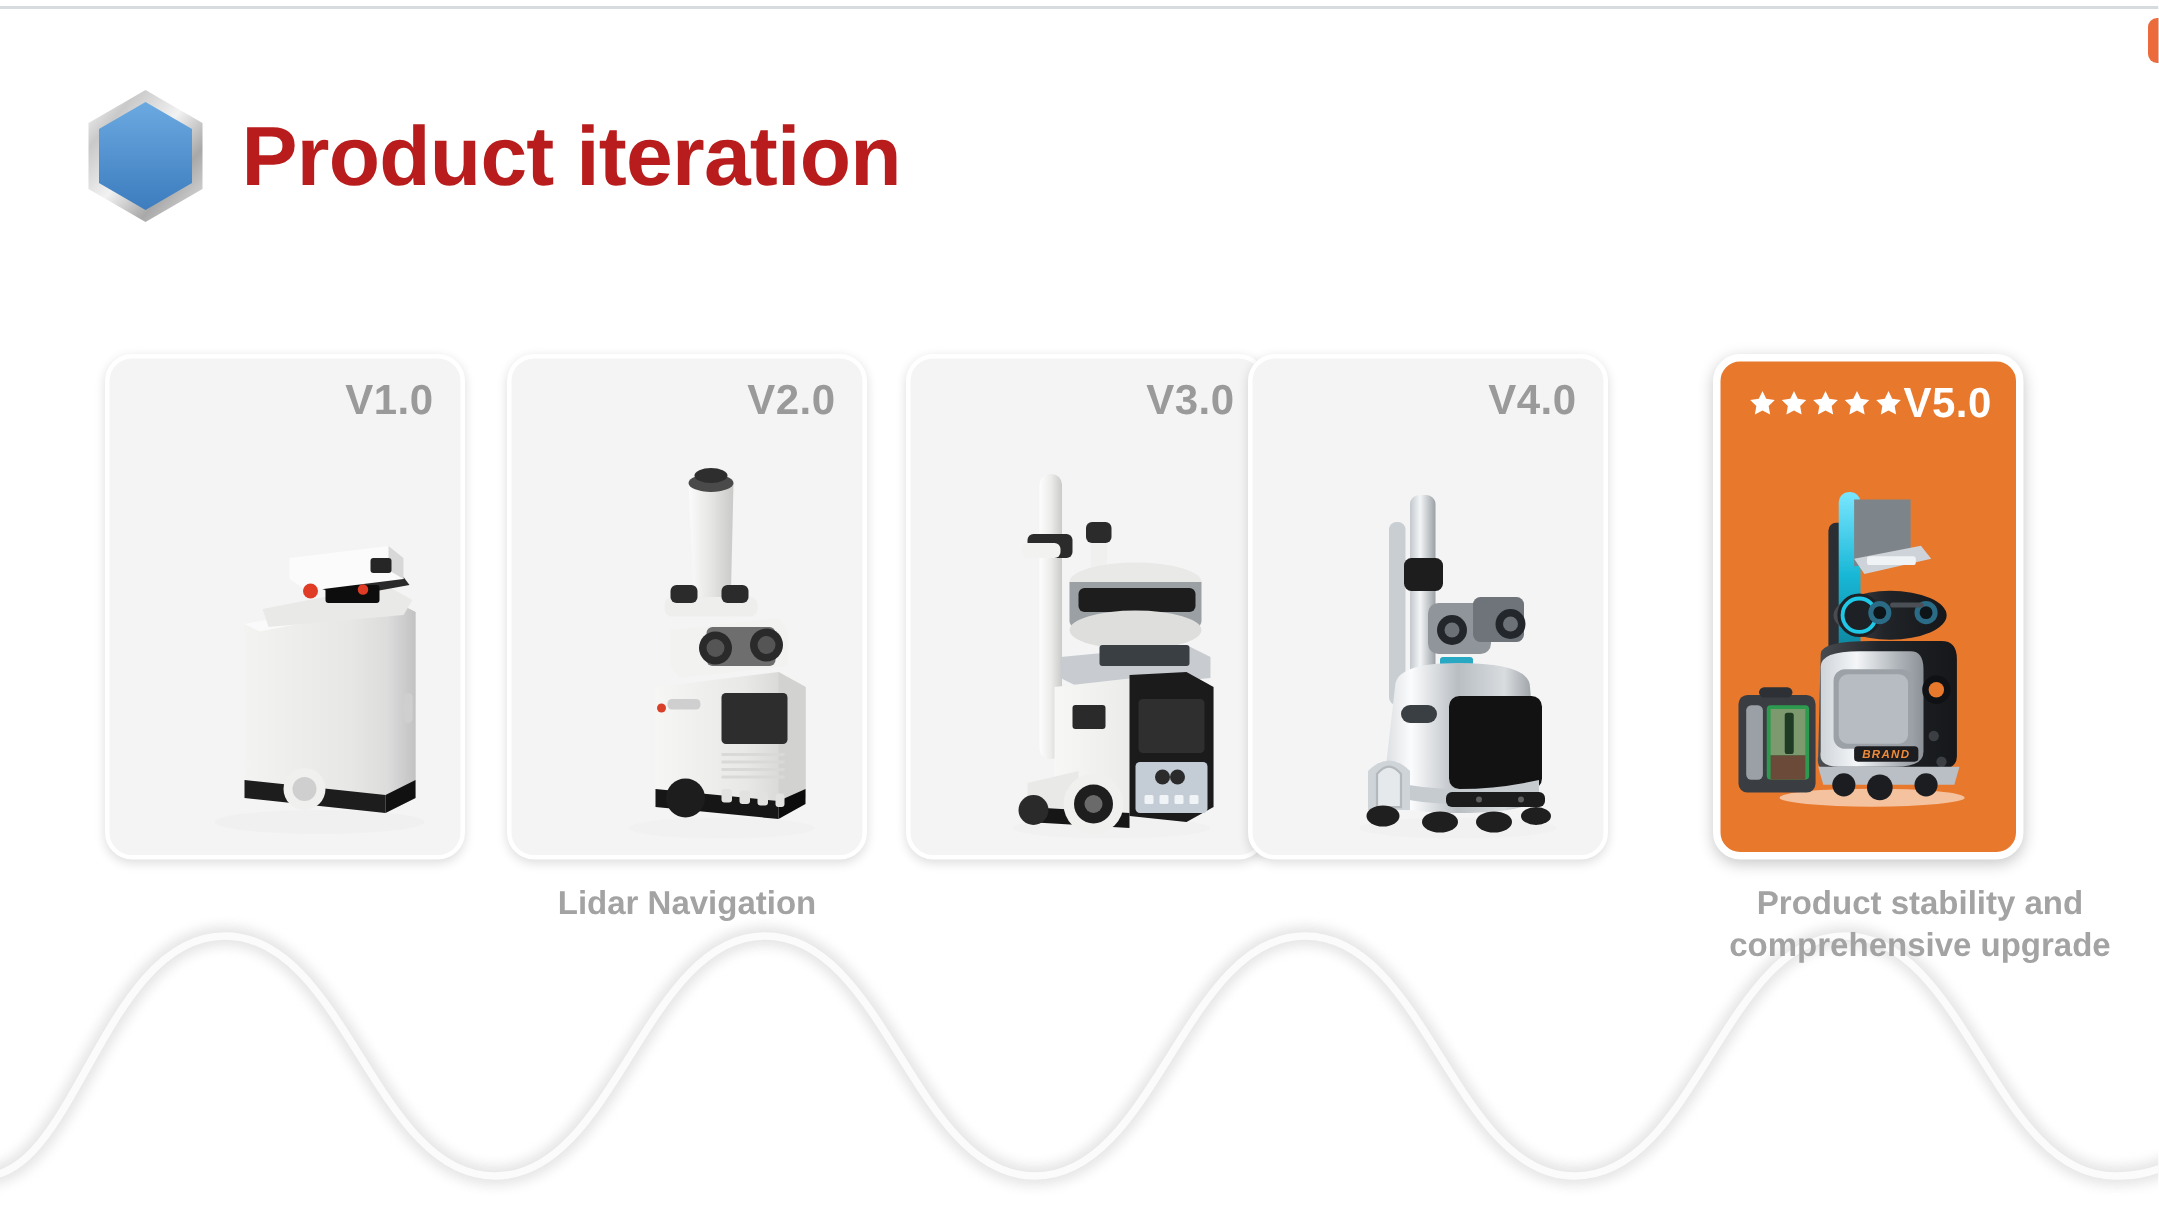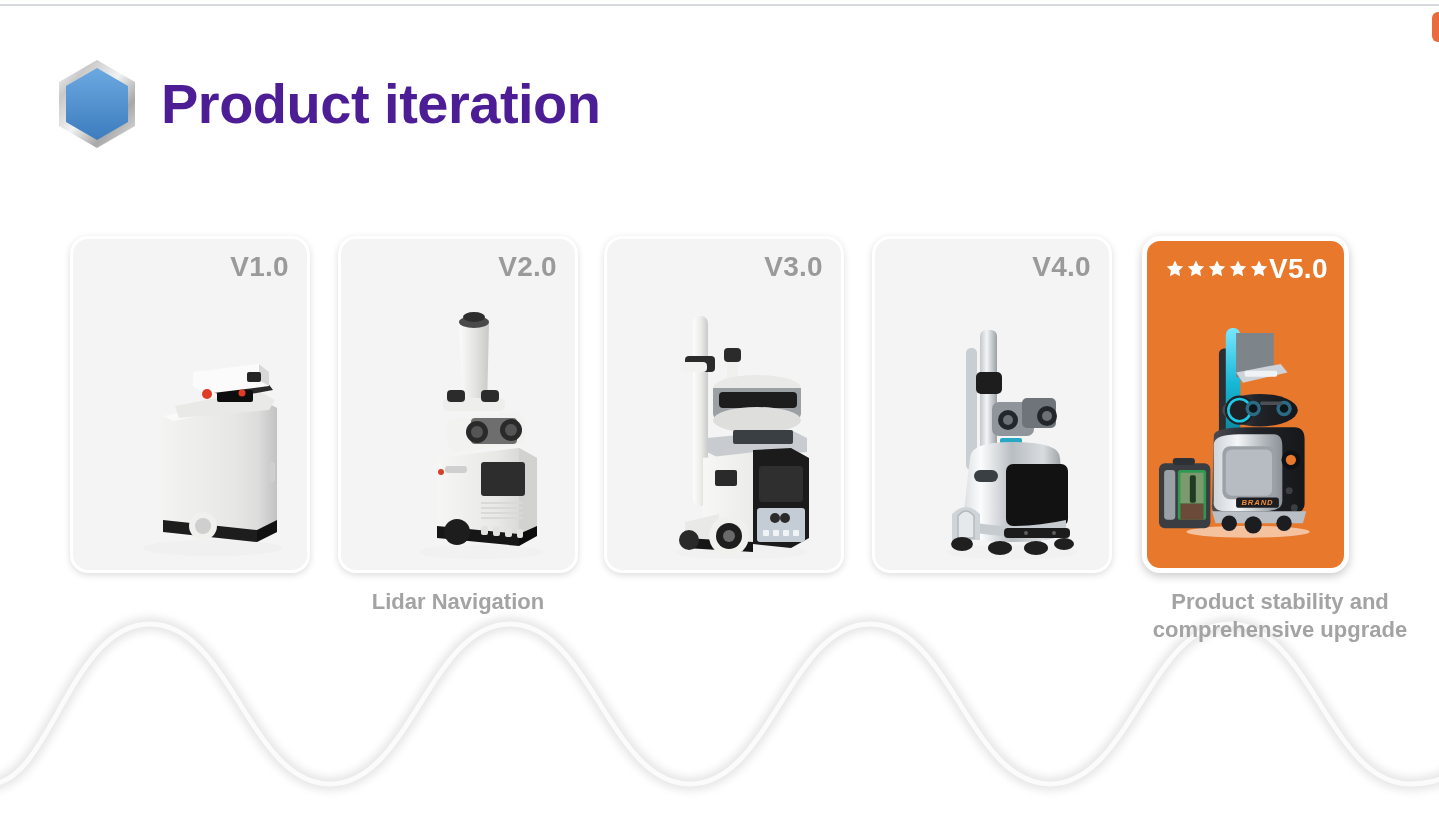--- a/index.html
+++ b/index.html
@@ -43,21 +43,21 @@
   }
   #hex-bullet {
     width: 84px; height: 92px;
     position: relative;
     flex: none;
   }
   #hex-bullet svg { display: block; }
   #slide-title {
     font-size: 56px;
     font-weight: bold;
-    color: #4c1d95;
+    color: #b91c1c;
     letter-spacing: -0.5px;
     white-space: nowrap;
     line-height: 1;
   }
 
   
   #bg-wave {
     position: absolute;
     left: 0; bottom: 0;
     width: 1439px; height: 230px;
@@ -347,21 +347,21 @@
           <path d="M44 248 L112 252 L112 262 L44 258 Z" fill="#161616"></path>
           <circle cx="48" cy="250" r="10" fill="#2a2a2a"></circle>
           <circle cx="88" cy="246" r="20" fill="#f0f0ee"></circle>
           <circle cx="88" cy="246" r="13" fill="#1e1e1e"></circle>
           <circle cx="88" cy="246" r="6" fill="#6a6a6a"></circle>
         </svg>
       </div>
     </div>
   </div>
 
-  <div class="version-card-wrap" style="left:872px; width:240px;">
+  <div class="version-card-wrap" style="left:832px; width:240px;">
     <div class="version-card" style="width:240px; height:337px;">
       <div class="card-topbar">
         <div class="stars"></div>
         <div class="version-label">V4.0</div>
       </div>
       <div class="card-art">
         <svg width="195" height="280" viewBox="0 0 195 280">
           <defs>
             <linearGradient id="g4body" x1="0" y1="0" x2="1" y2="0">
               <stop offset="0%" stop-color="#d9dcdf"></stop>

